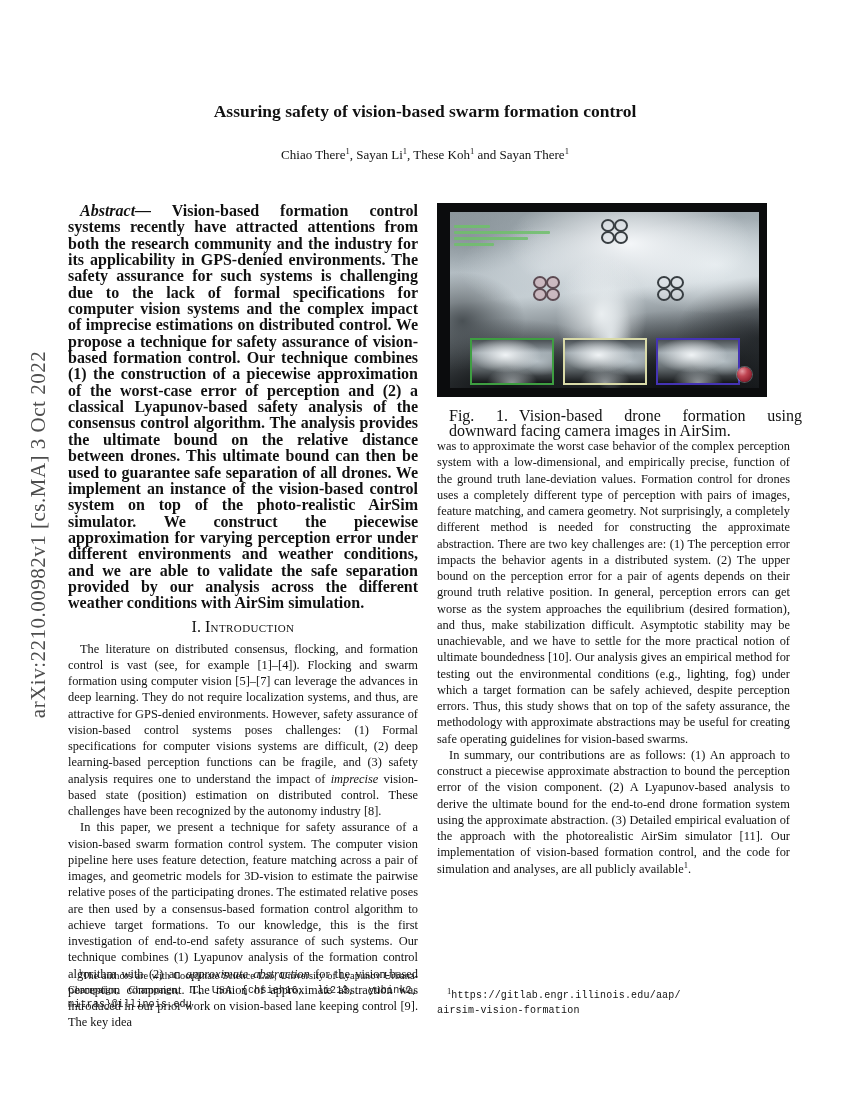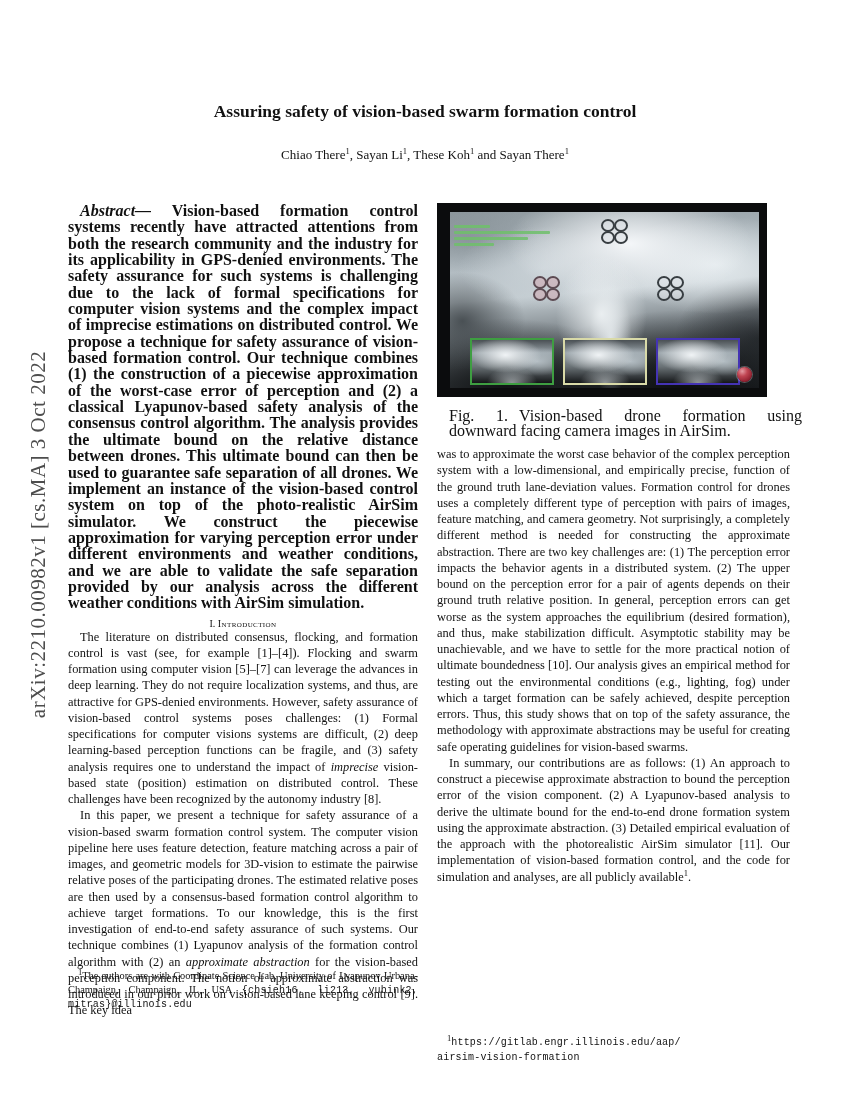--- a/index.html
+++ b/index.html
@@ -26,32 +26,32 @@
   sup { font-size:8.5px; vertical-align:super; line-height:0; }
   .col { position:absolute; top:203px; text-align:justify; }
   .col-left  { left:68px;  width:350px; }
   .col-right { left:437px; width:353px; }
   .abstract-par {
     font-size:16px; font-weight:bold; line-height:16.35px;
     text-indent:12px;
   }
   .abstract-lead { font-style:italic; }
   .section-heading {
-    text-align:center; font-size:10px; margin-top:6px; 
+    text-align:center; font-size:16px; margin-top:6px; margin-bottom:5px;
     font-weight:normal;
   }
   .sc { font-variant:small-caps; letter-spacing:0.4px; }
   .body-par { font-size:12.4px; line-height:16.25px; }
   .indent { text-indent:12px; }
   em { font-style:italic; }
   .footnote {
     position:absolute; font-size:10.4px; line-height:13.6px; text-align:justify;
   }
   .footnote-left  { left:68px;  top:969px; width:350px; }
-  .footnote-right { left:437px; top:988px; width:350px; text-align:left;margin-top:47px; }
+  .footnote-right { left:437px; top:988px; width:350px; text-align:left; }
   .mono { font-family:"Liberation Mono", monospace; font-size:10px; letter-spacing:0.2px; }
   .fn-indent { display:inline-block; width:10px; }
 
   
   .figure-frame {
     position:relative; width:330px; height:194px; background:#0b0c0d;
     padding:9px 8px 9px 13px;
   }
   .terrain {
     position:relative; width:100%; height:100%; overflow:hidden;
@@ -100,21 +100,21 @@
   .inset-3 { left:206px; bottom:3px; }
   .record-btn {
     position:absolute; right:7px; bottom:6px; width:15px; height:15px; border-radius:50%;
     background:radial-gradient(circle at 35% 28%, #e49aa2 0%, #c04552 35%, #8e1f2e 75%, #6e1622 100%);
     box-shadow:0 0 0 1px rgba(210,210,215,0.35);
   }
   .fig-caption {
     margin-top:11px; font-size:16px; line-height:15px; text-align:justify; width:353px;margin-left:12px;
   }
   .cap-label { margin-right:11px; }
-  .rc-body { margin-top:8px; }
+  .rc-body { margin-top:0; }
   .par-gap { margin-top:0px; }
 </style>
 </head>
 <body>
 
 <div class="page">
 
   <div class="arxiv-stamp">arXiv:2210.00982v1  [cs.MA]  3 Oct 2022</div>
 
   <h1 class="paper-title">Assuring safety of vision-based swarm formation control</h1>

